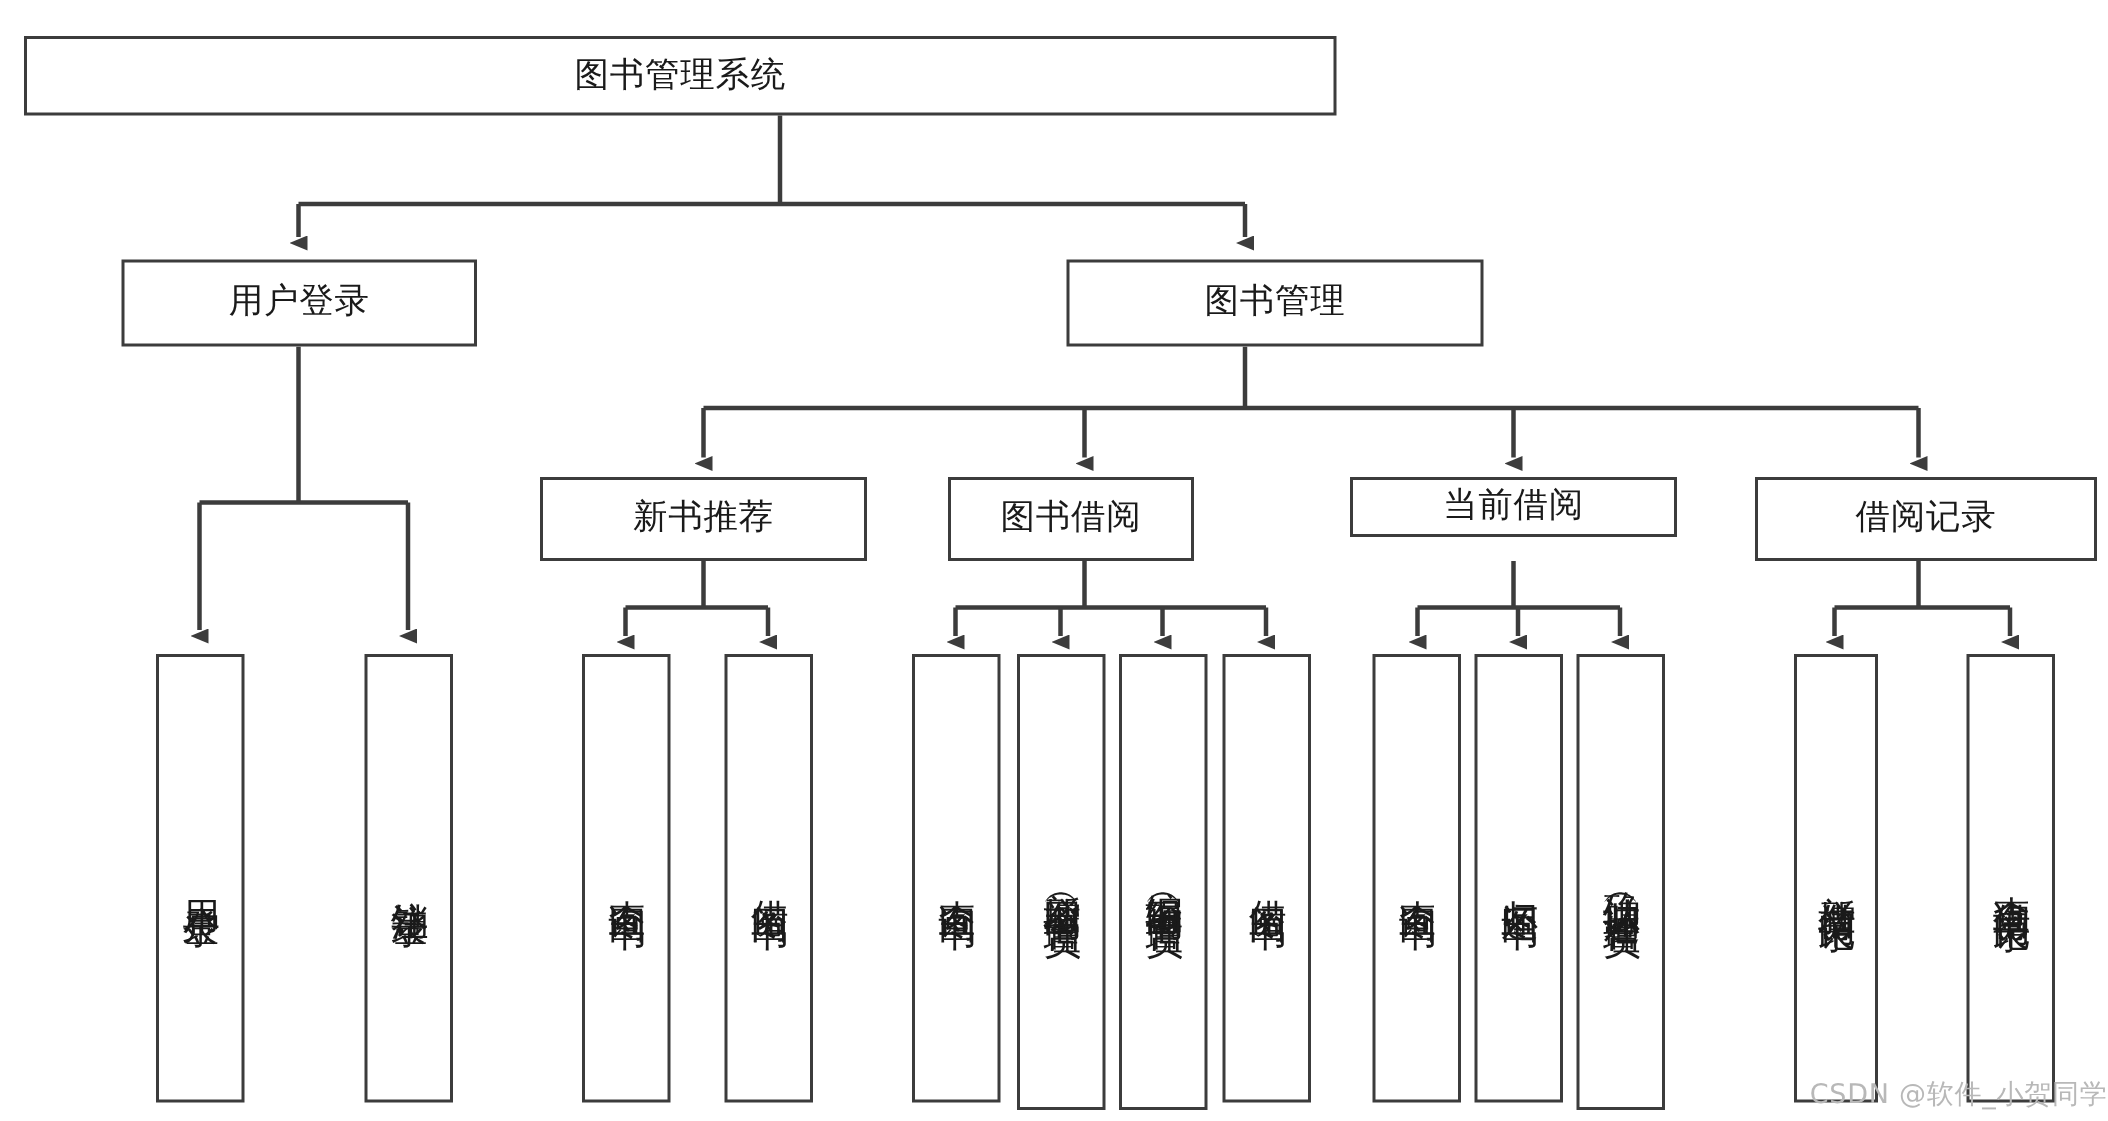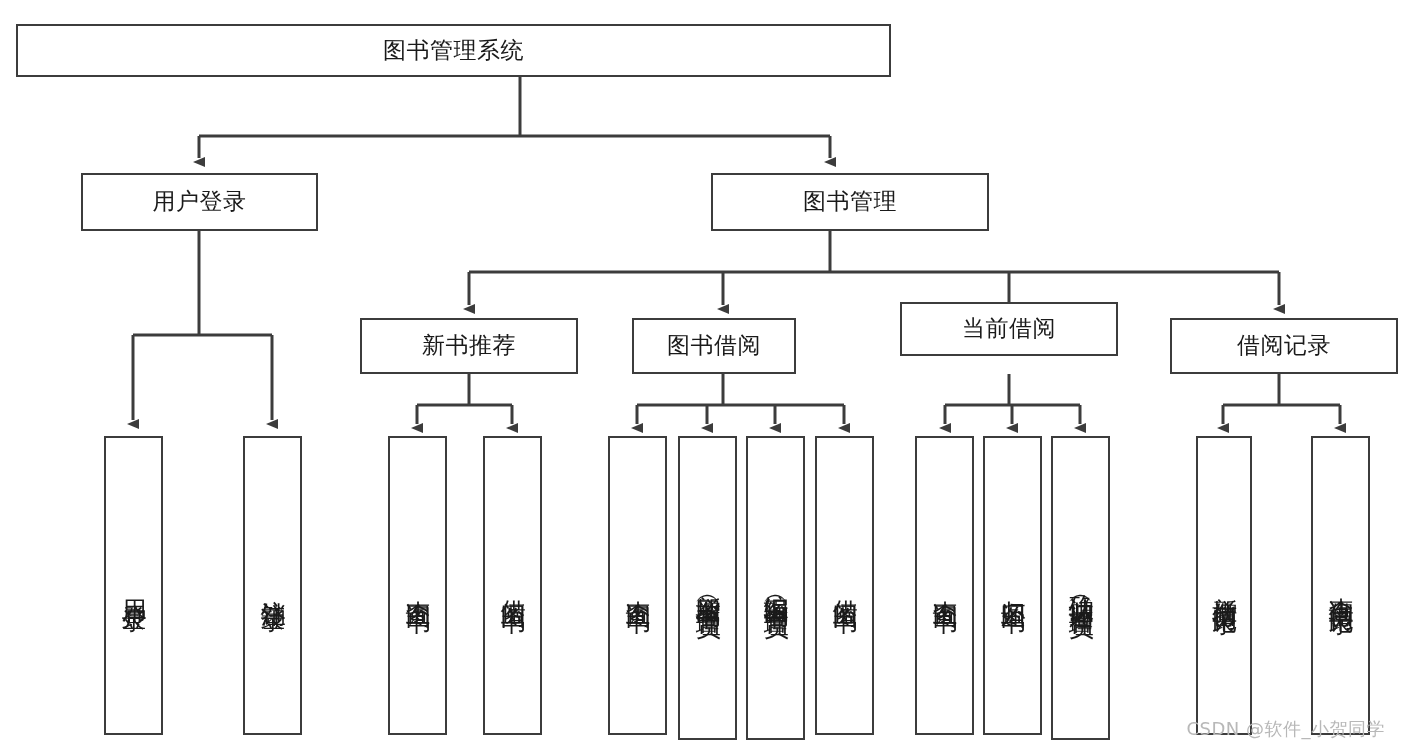--- a/index.html
+++ b/index.html
@@ -57,21 +57,21 @@
     writing-mode: vertical-rl;
     text-orientation: upright;
     font-size: 25px;
     line-height: 1.05;
     letter-spacing: 3px;
     white-space: nowrap;
     max-height: 100%;
   }
   .watermark {
     position: absolute;
-    right: 20px;
+    right: 0;
     bottom: 6px;
     font-size: 18px;
     color: #b8b8b8;
     letter-spacing: 0.5px;
     z-index: 6;
     white-space: nowrap;
     font-family: "DejaVu Sans", "Liberation Sans", sans-serif;
   }
 </style>
 </head>
@@ -142,21 +142,21 @@
   <div class="node horiz" style="left:711px; top:173px; width:278px; height:58px;">
     <span class="node-label">图书管理</span>
   </div>
 
   <div class="node horiz" style="left:360px; top:318px; width:218px; height:56px;">
     <span class="node-label">新书推荐</span>
   </div>
   <div class="node horiz" style="left:632px; top:318px; width:164px; height:56px;">
     <span class="node-label">图书借阅</span>
   </div>
-  <div class="node horiz" style="left:900px; top:302px; width:218px; height:54px;">
+  <div class="node horiz" style="left:900px; top:318px; width:218px; height:40px;">
     <span class="node-label">当前借阅</span>
   </div>
   <div class="node horiz" style="left:1170px; top:318px; width:228px; height:56px;">
     <span class="node-label">借阅记录</span>
   </div>
 
   <div class="node vert" style="left:104px; top:436px; width:59px; height:299px;">
     <span class="node-label">用户登录</span>
   </div>
   <div class="node vert" style="left:243px; top:436px; width:59px; height:299px;">

